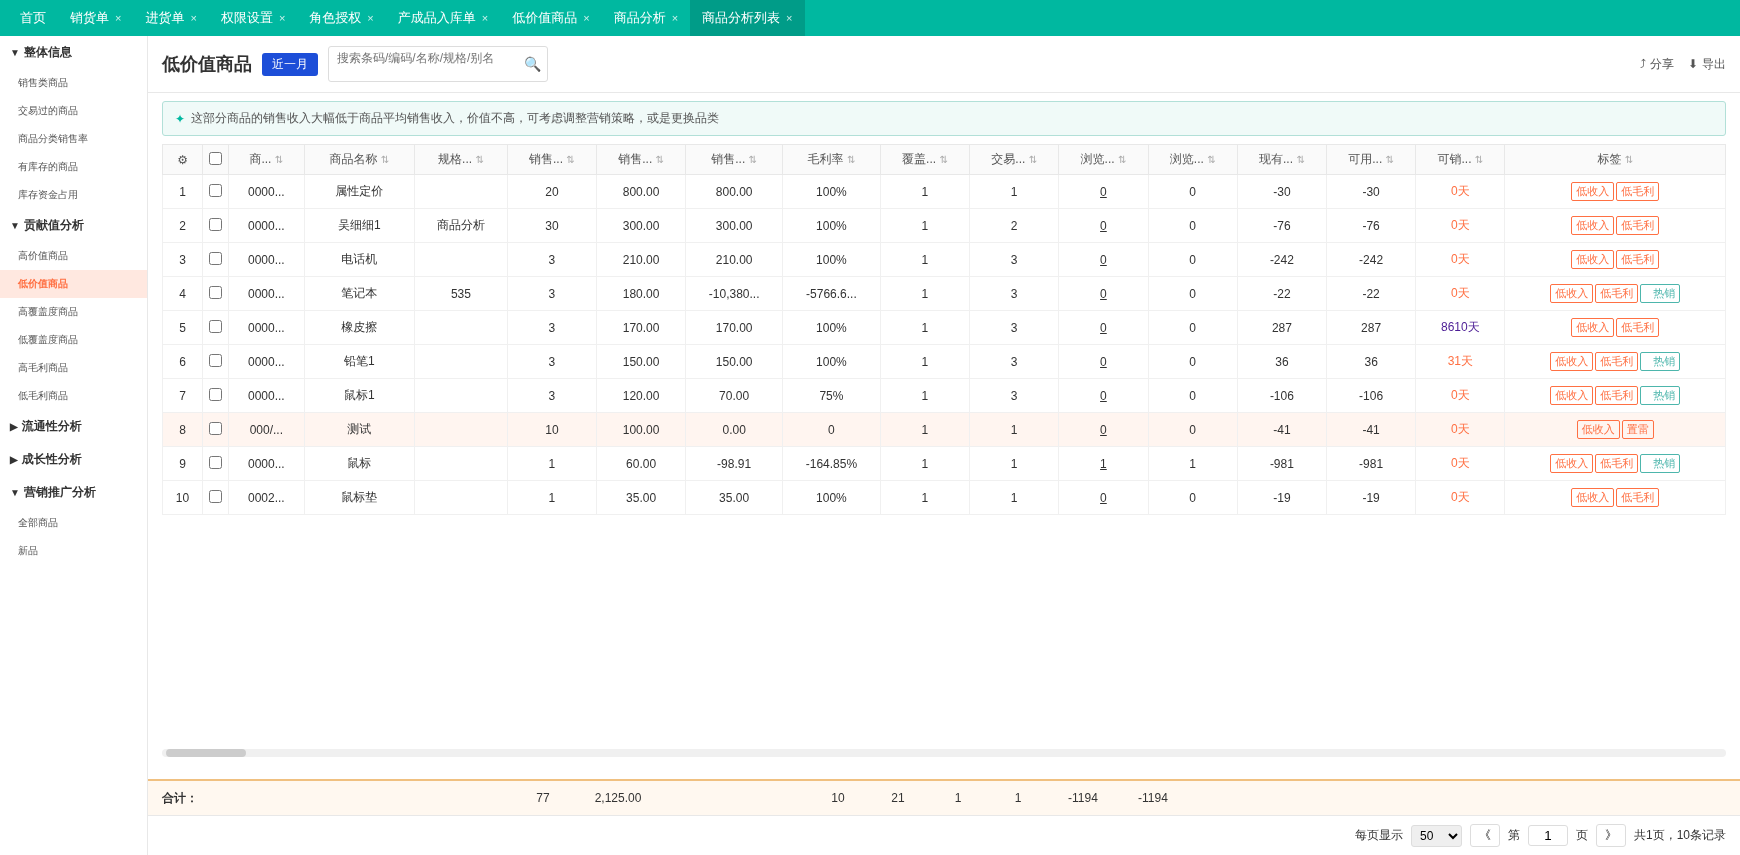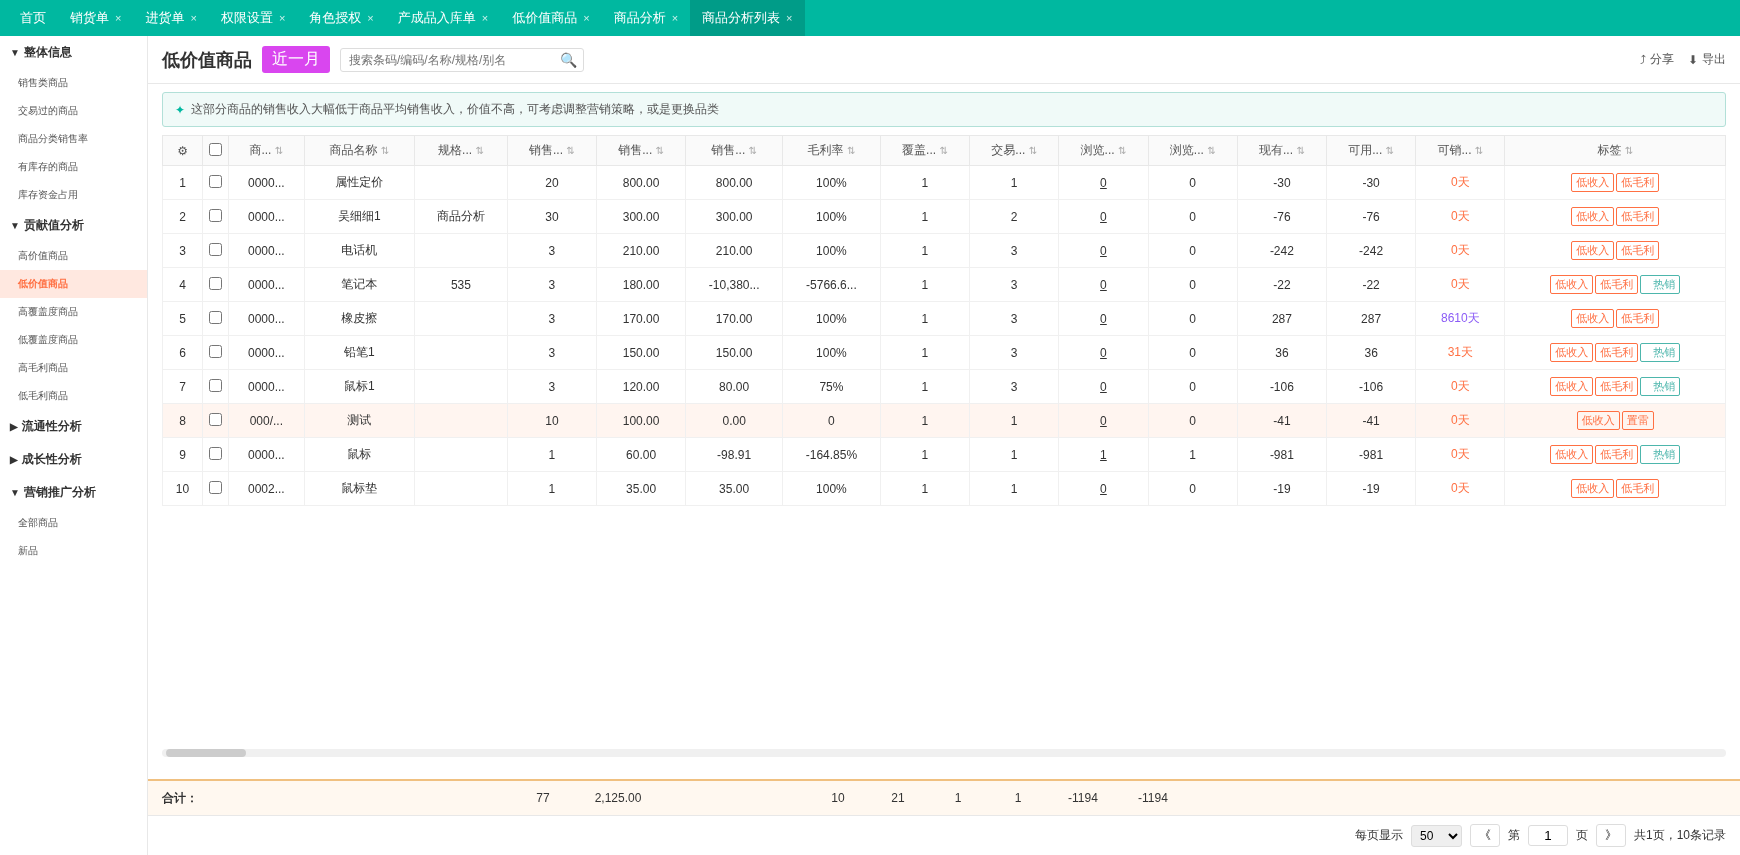--- a/index.html
+++ b/index.html
@@ -80,34 +80,34 @@
       border-bottom: 1px solid #e8e8e8;
       background: #fff;
       gap: 10px;
     }
     .page-title {
       font-size: 18px;
       font-weight: bold;
       color: #333;
     }
     .filter-btn {
-      background: #d946ef;
+      background: #1d4ed8;
       color: #fff;
       border: none;
       border-radius: 3px;
       padding: 3px 10px;
-      font-size: 16px;
+      font-size: 12px;
       cursor: pointer;
     }
     .search-box {
       border: 1px solid #ddd;
       border-radius: 3px;
-      padding: 4px 28px 4px 8px;
-      font-size: 12px;
-      width: 244px;
+      padding: 4px 28px 16px 8px;
+      font-size: 12px;
+      width: 220px;
       outline: none;
       position: relative;
     }
     .search-wrap { position: relative; display: inline-block; }
     .search-icon-btn {
       position: absolute;
       right: 6px;
       top: 50%;
       transform: translateY(-50%);
       color: #ff7043;
@@ -483,21 +483,21 @@
       <td>3</td>
       <td>170.00</td>
       <td>170.00</td>
       <td>100%</td>
       <td>1</td>
       <td>3</td>
       <td><span class="link-underline">0</span></td>
       <td>0</td>
       <td>287</td>
       <td>287</td>
-      <td style="color:#8b5cf6">8610天</td>
+      <td style="color:#4c1d95">8610天</td>
       <td><span class="tag tag-orange">低收入</span><span class="tag tag-orange">低毛利</span></td>
     </tr>
             <tr>
       <td>6</td>
       <td class="checkbox-cell"><input type="checkbox" style=""></td>
       <td>0000...</td>
       <td>铅笔1</td>
       <td></td>
       <td>3</td>
       <td>150.00</td>
@@ -513,21 +513,21 @@
       <td><span class="tag tag-orange">低收入</span><span class="tag tag-orange">低毛利</span><span class="tag tag-blue">热销</span></td>
     </tr>
             <tr>
       <td>7</td>
       <td class="checkbox-cell"><input type="checkbox" style=""></td>
       <td>0000...</td>
       <td>鼠标1</td>
       <td></td>
       <td>3</td>
       <td>120.00</td>
-      <td>80.00</td>
+      <td>70.00</td>
       <td>75%</td>
       <td>1</td>
       <td>3</td>
       <td><span class="link-underline">0</span></td>
       <td>0</td>
       <td>-106</td>
       <td>-106</td>
       <td style="color:#ff7043">0天</td>
       <td><span class="tag tag-orange">低收入</span><span class="tag tag-orange">低毛利</span><span class="tag tag-blue">热销</span></td>
     </tr>

